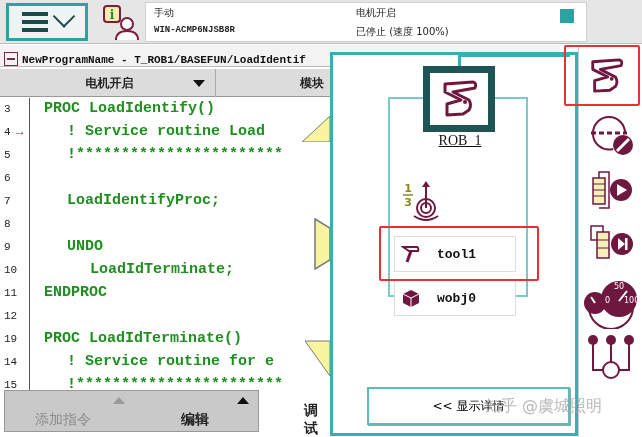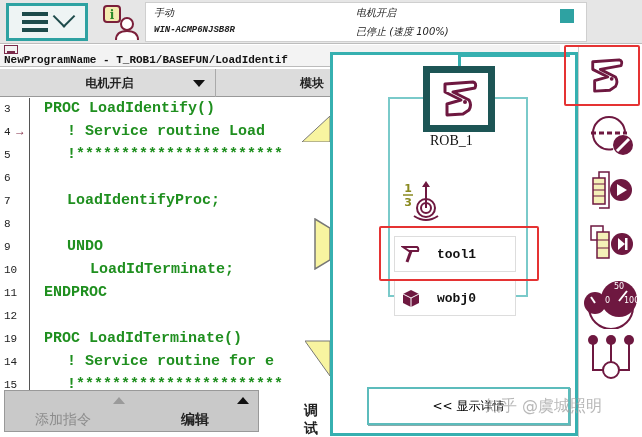--- a/index.html
+++ b/index.html
@@ -6,26 +6,26 @@
   body { width: 642px; height: 437px; overflow: hidden; background: #fff; font-family: "Liberation Sans", "DejaVu Sans", sans-serif; position: relative; }
 
   
   .topbar { position: absolute; left: 0; top: 0; width: 642px; height: 44px; background: #e6e6e6; border-bottom: 1px solid #bdbdbd; }
   .menu-btn { position: absolute; left: 6px; top: 3px; width: 82px; height: 38px; border: 3px solid #2ea2a2; background: #eef4f4; display: flex; align-items: center; justify-content: center; gap: 8px; }
   .hamb { width: 26px; height: 20px; display: flex; flex-direction: column; justify-content: space-between; }
   .hamb span { display: block; height: 4px; background: #1d4a4a; }
   .chev { width: 16px; height: 16px; border-right: 2px solid #1d4a4a; border-bottom: 2px solid #1d4a4a; transform: rotate(45deg) translate(-4px,-4px); }
   .info-icon { position: absolute; left: 100px; top: 4px; width: 40px; height: 38px; }
   .status-panel { position: absolute; left: 145px; top: 2px; width: 442px; height: 40px; background: #fff; border: 1px solid #cfcfcf; }
-  .st { position: absolute; font-size: 10px; color: #222; font-family: "DejaVu Sans", sans-serif; font-style: italic; }
+  .st { position: absolute; font-size: 10px; color: #222; font-family: "DejaVu Sans", sans-serif; }
   .st.mono { font-family: "Liberation Mono", monospace; font-size: 9px; font-weight: bold; }
   .status-robot-icon { position: absolute; right: 12px; top: 6px; width: 14px; height: 14px; background: #2ea2a2; }
 
   
-  .crumb { position: absolute; left: 0; top: 45px; width: 560px; height: 22px; background: #f3f3f3; border-bottom: 1px solid #bbb; display: flex; align-items: flex-start; padding-left: 4px; flex-direction: column; }
+  .crumb { position: absolute; left: 0; top: 45px; width: 560px; height: 22px; background: #f3f3f3; border-bottom: 1px solid #bbb; display: flex; align-items: flex-end; padding-left: 4px; }
   .crumb-icon { width: 14px; height: 14px; border: 1px solid #7a2a4a; margin-right: 4px; position: relative; }
   .crumb-icon::after { content: ""; position: absolute; left: 2px; top: 5px; width: 8px; height: 2px; background: #7a2a4a; }
   .crumb-text { font-family: "Liberation Mono", monospace; font-size: 11px; font-weight: bold; color: #111; white-space: nowrap; }
 
   
   .tabs { position: absolute; left: 0; top: 69px; width: 330px; height: 28px; background: #dcdcdc; border-bottom: 1px solid #999; }
   .tab1 { position: absolute; left: 4px; top: 0; width: 212px; height: 28px; display: flex; align-items: center; justify-content: center; font-size: 12px; font-weight: bold; color: #222; font-family: "DejaVu Sans", sans-serif; border-right: 1px solid #aaa; }
   .tab1 .tri { position: absolute; right: 10px; top: 11px; width: 0; height: 0; border-left: 6px solid transparent; border-right: 6px solid transparent; border-top: 7px solid #111; }
   .tab2 { position: absolute; left: 300px; top: 0; height: 28px; line-height: 28px; font-size: 12px; font-weight: bold; color: #222; font-family: "DejaVu Sans", sans-serif; }
 
@@ -43,21 +43,21 @@
   .b1b { position: absolute; left: 176px; top: 12px; font-size: 14px; font-weight: bold; color: #222; font-family: "DejaVu Sans", sans-serif; margin-top: 8px; }
   .uptri { position: absolute; width: 0; height: 0; border-left: 6px solid transparent; border-right: 6px solid transparent; }
   .b2 { position: absolute; left: 300px; top: 12px; font-size: 14px; font-weight: bold; color: #222; font-family: "DejaVu Sans", sans-serif; }
 
   
   .panel { position: absolute; left: 330px; top: 52px; width: 248px; height: 384px; background: #fff; border: 3px solid #36b0b0; }
   .panel-tab { position: absolute; left: 458px; top: 54px; width: 112px; height: 3px; background: #36b0b0; }
   .panel-tabv { position: absolute; left: 458px; top: 54px; width: 3px; height: 14px; background: #36b0b0; }
   .inner { position: absolute; left: 388px; top: 97px; width: 140px; height: 200px; border: 2px solid #7acaca; }
   .rob-icon { position: absolute; left: 423px; top: 66px; width: 72px; height: 66px; background: #fff; border: 7px solid #1d5555; display: flex; align-items: center; justify-content: center; }
-  .rob-label { position: absolute; left: 430px; top: 133px; width: 60px; text-align: left; font-family: "Liberation Serif", serif; font-size: 14px; color: #111; }
+  .rob-label { position: absolute; left: 430px; top: 133px; width: 60px; text-align: center; font-family: "Liberation Serif", serif; font-size: 14px; color: #111; text-decoration: underline; }
   .load-icon { position: absolute; left: 400px; top: 178px; width: 46px; height: 46px; }
   .item { position: absolute; left: 394px; width: 122px; height: 36px; background: #fff; border: 1px solid #ddd; display: flex; align-items: center; }
   .item .ic { margin-left: 6px; width: 20px; height: 20px; }
   .item .lbl { margin-left: 16px; font-family: "Liberation Mono", monospace; font-weight: bold; font-size: 13px; color: #111; }
   .redbox { position: absolute; border: 2px solid #e53333; border-radius: 2px; }
   .details-btn { position: absolute; left: 367px; top: 387px; width: 203px; height: 38px; background: #fff; border: 2px solid #5cbcbc; box-shadow: 1px 1px 0 #8aa; display: flex; align-items: center; justify-content: center; font-size: 12px; font-family: "DejaVu Sans", sans-serif; color: #000000; }
 
   
   .rside { position: absolute; left: 578px; top: 45px; width: 64px; height: 392px; background: #fff; border-left: 1px solid #ccc; }
   .rbtn { position: absolute; left: 8px; width: 50px; height: 50px; display: flex; align-items: center; }

